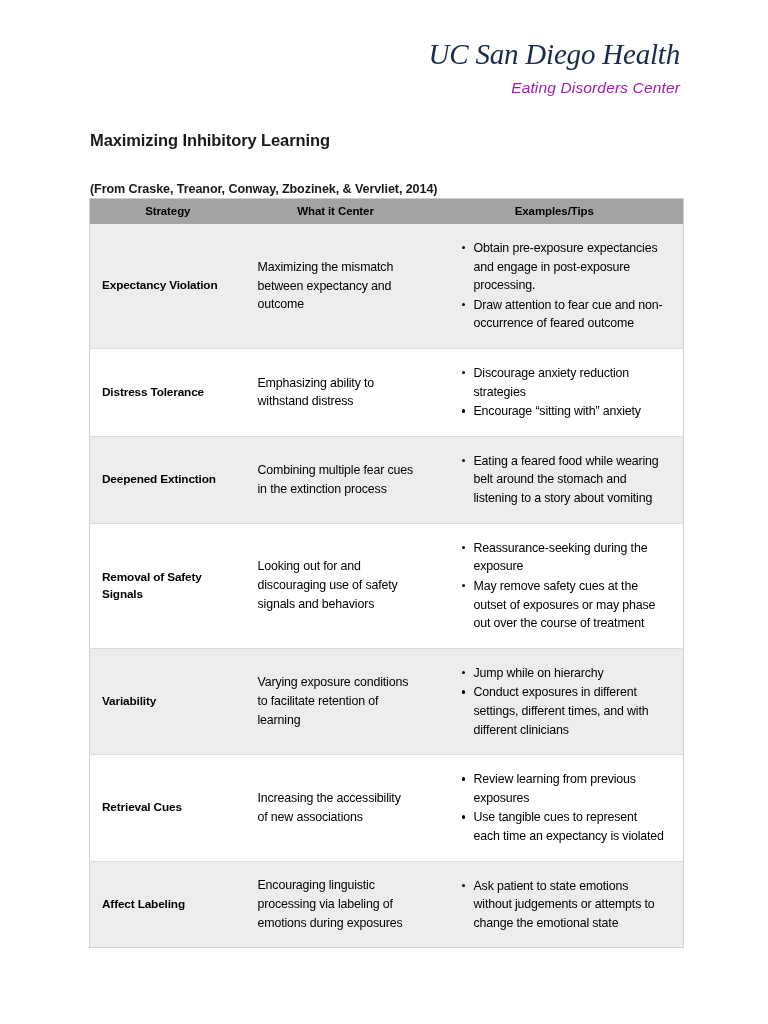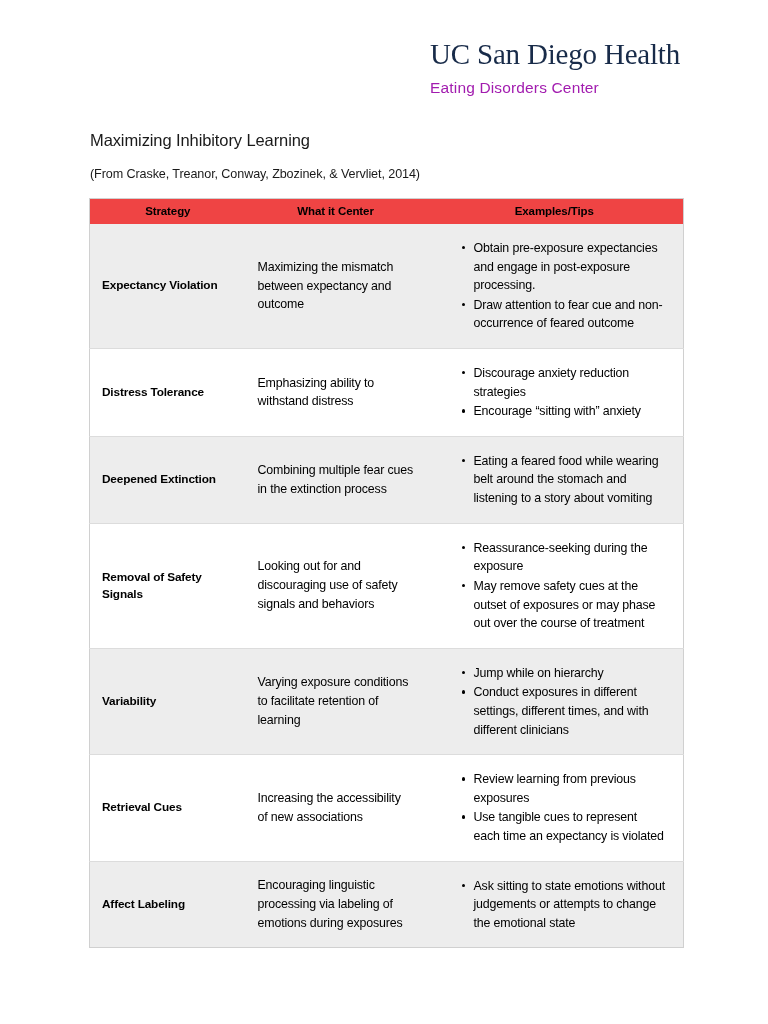--- a/index.html
+++ b/index.html
@@ -15,22 +15,23 @@
     color: #000000;
     position: relative;
     overflow: hidden;
   }
 
   
   .logo-block {
     position: absolute;
     top: 40px;
     right: 88px;
-    text-align: left;
+    text-align: right;
     line-height: 1;
+    font-style: italic;
   }
   .logo-wordmark {
     font-family: "Liberation Serif", serif;
     font-size: 29px;
     color: #182B49;
     letter-spacing: -0.2px;
     white-space: nowrap;
     display: block;
   }
   .logo-sub {
@@ -42,30 +43,30 @@
     white-space: nowrap;
     letter-spacing: 0.15px;
   }
 
   
   .doc-title {
     position: absolute;
     top: 131px;
     left: 90px;
     font-size: 16.5px;
-    font-weight: normal;
+    font-weight: bold;
     letter-spacing: -0.1px;
     color: #1a1a1a;
   }
   .doc-citation {
     position: absolute;
-    top: 167px;
+    top: 182px;
     left: 90px;
     font-size: 12.6px;
-    font-weight: normal;
+    font-weight: bold;
     letter-spacing: -0.1px;
     color: #1a1a1a;
   }
 
   
   .tbl-wrap {
     position: absolute;
     top: 198px;
     left: 89px;
     width: 594px;
@@ -74,21 +75,21 @@
     border-collapse: collapse;
     width: 594px;
     table-layout: fixed;
     border: 1px solid #d0d0d0;
   }
   table.ilt col.c-strategy { width: 156px; }
   table.ilt col.c-means    { width: 180px; }
   table.ilt col.c-tips     { width: 258px; }
 
   table.ilt thead th {
-    background: #ef4444;
+    background: #a3a3a3;
     color: #000;
     font-size: 11.5px;
     font-weight: bold;
     text-align: center;
     padding: 6px 4px 7px 4px;
     border: none;
     letter-spacing: -0.1px;
   }
   table.ilt tbody td {
     vertical-align: middle;
@@ -230,19 +231,19 @@
               <li>Review learning from previous exposures</li>
               <li>Use tangible cues to represent each time an expectancy is violated</li>
             </ul>
           </td>
         </tr>
         <tr class="shade">
           <td class="strategy">Affect Labeling</td>
           <td class="means">Encouraging linguistic processing via labeling of emotions during exposures</td>
           <td class="tips">
             <ul class="tips-list">
-              <li>Ask sitting to state emotions without judgements or attempts to change the emotional state</li>
+              <li>Ask patient to state emotions without judgements or attempts to change the emotional state</li>
             </ul>
           </td>
         </tr>
       </tbody>
   </table>
 </div>
 
 </body></html>

